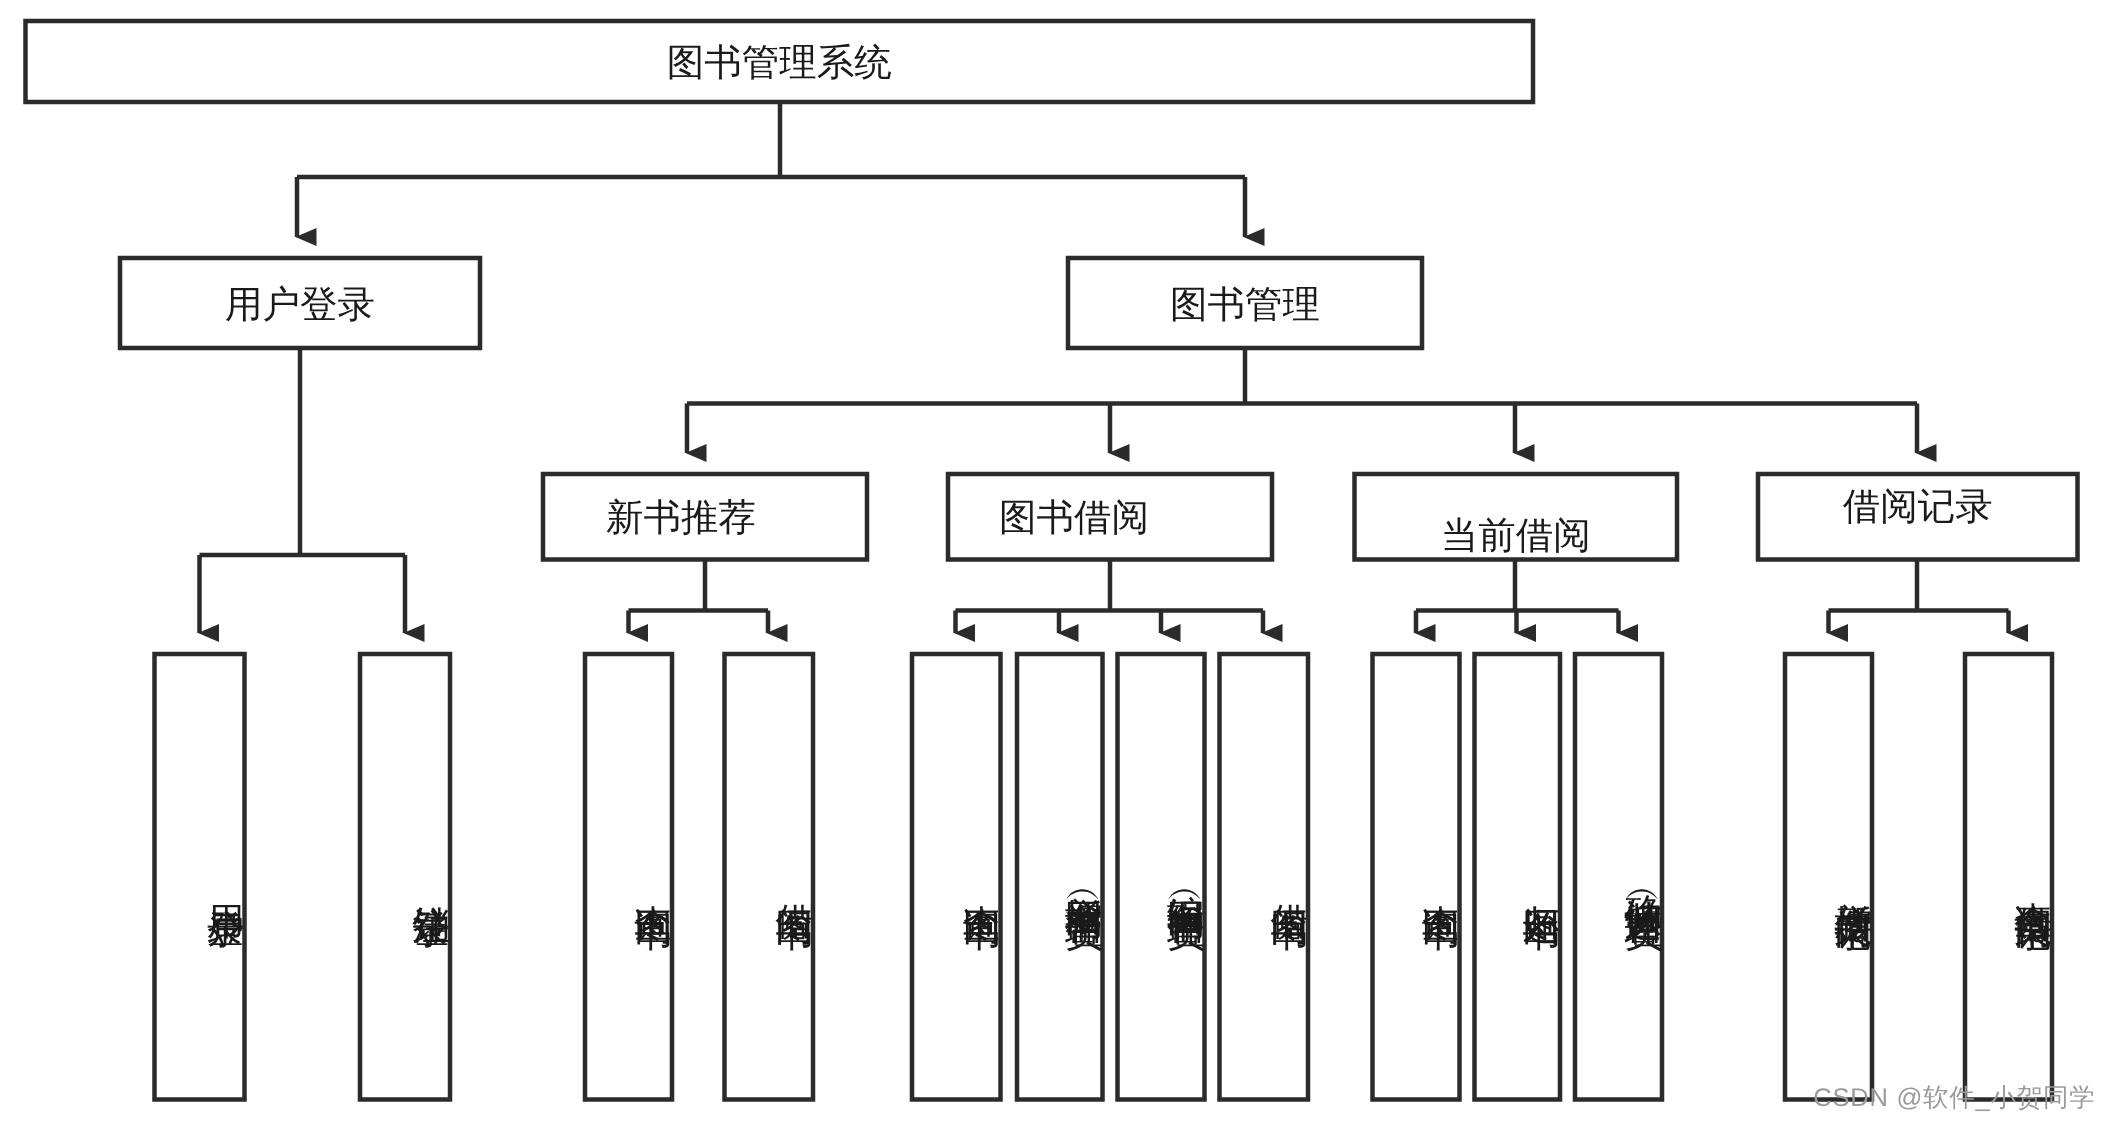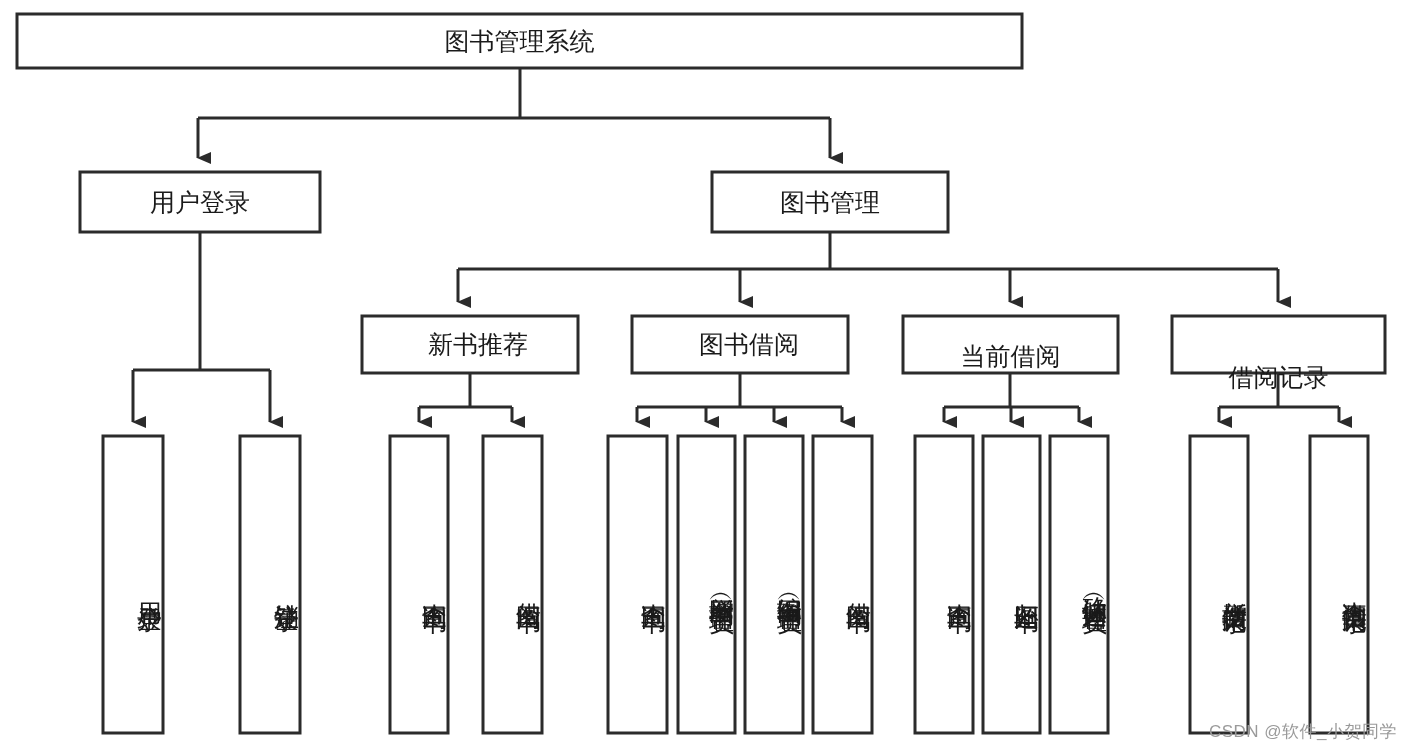--- a/index.html
+++ b/index.html
@@ -155,24 +155,24 @@
     <path class="connector" d="M 1219 407 L 1339 407"></path>
     <path class="connector" marker-end="url(#arrow)" d="M 1219 407 L 1219 422"></path>
     <path class="connector" marker-end="url(#arrow)" d="M 1339 407 L 1339 422"></path>
   </svg>
 
   <div class="hlabel-wrap" style="left:17px; top:14px; width:1005px; height:54px;">图书管理系统</div>
 
   <div class="hlabel-wrap" style="left:80px; top:172px; width:240px; height:60px;">用户登录</div>
   <div class="hlabel-wrap" style="left:712px; top:172px; width:236px; height:60px;">图书管理</div>
 
-  <div class="hlabel-wrap" style="left:370px; top:316px; width:216px; height:57px;">新书推荐</div>
-  <div class="hlabel-wrap" style="left:641px; top:316px; width:216px; height:57px;">图书借阅</div>
+  <div class="hlabel-wrap" style="left:346px; top:316px; width:216px; height:57px;">新书推荐</div>
+  <div class="hlabel-wrap" style="left:608px; top:316px; width:216px; height:57px;">图书借阅</div>
   <div class="hlabel-wrap" style="left:903px; top:316px; width:215px; height:57px;margin-top:12px;">当前借阅</div>
-  <div class="hlabel-wrap" style="left:1172px; top:316px; width:213px; height:42px;margin-top:40px;">借阅记录</div>
+  <div class="hlabel-wrap" style="left:1172px; top:316px; width:213px; height:42px;">借阅记录</div>
 
   <div class="vlabel-wrap" style="left:103px; top:452px; width:60px; height:270px;">用户登录</div>
   <div class="vlabel-wrap" style="left:240px; top:452px; width:60px; height:270px;">注销登录</div>
   <div class="vlabel-wrap" style="left:390px; top:452px; width:58px; height:270px;">查询图书</div>
   <div class="vlabel-wrap" style="left:483px; top:452px; width:59px; height:270px;">借阅图书</div>
   <div class="vlabel-wrap" style="left:608px; top:452px; width:59px; height:270px;">查询图书</div>
   <div class="vlabel-wrap" style="left:678px; top:443px; width:57px; height:285px;">新增图书（管理员）</div>
   <div class="vlabel-wrap" style="left:745px; top:443px; width:58px; height:285px;">编辑图书（管理员）</div>
   <div class="vlabel-wrap" style="left:813px; top:452px; width:59px; height:270px;">借阅图书</div>
   <div class="vlabel-wrap" style="left:915px; top:452px; width:58px; height:270px;">查询图书</div>

